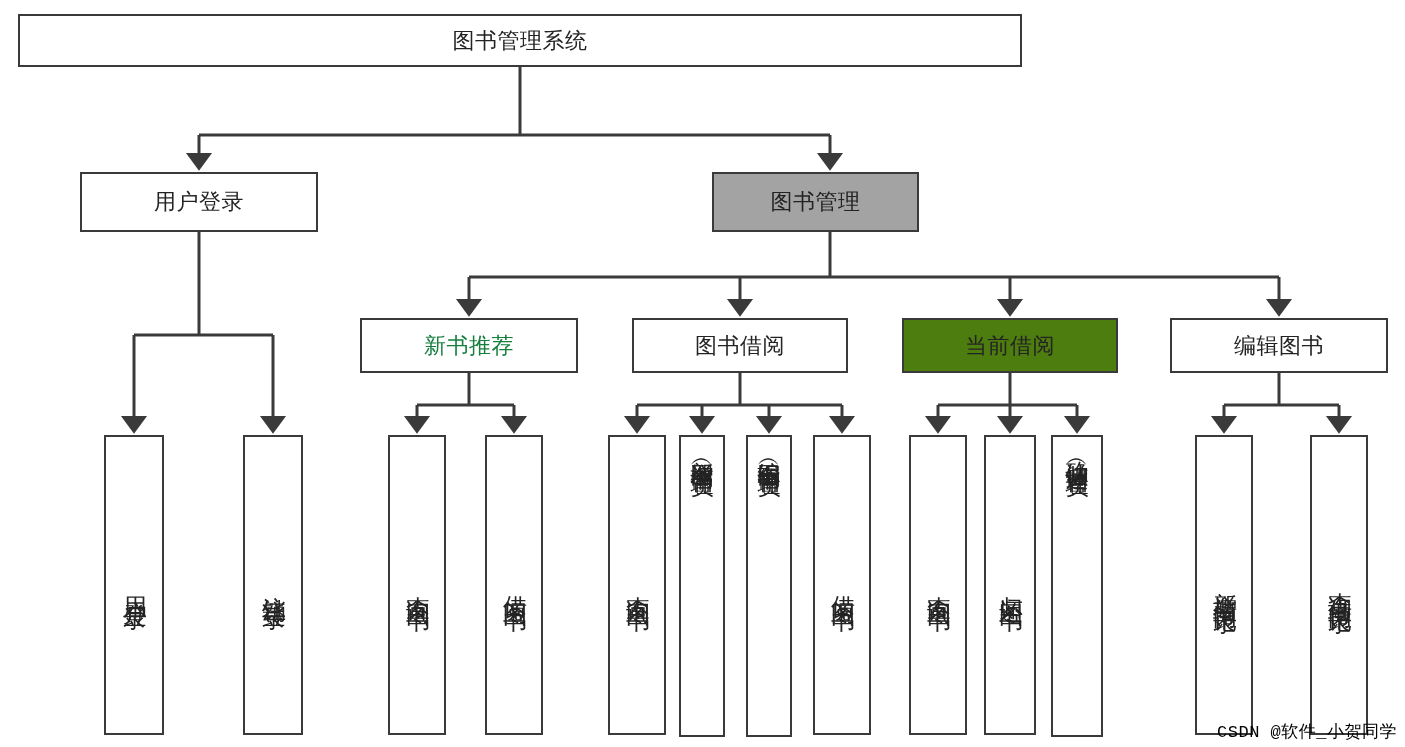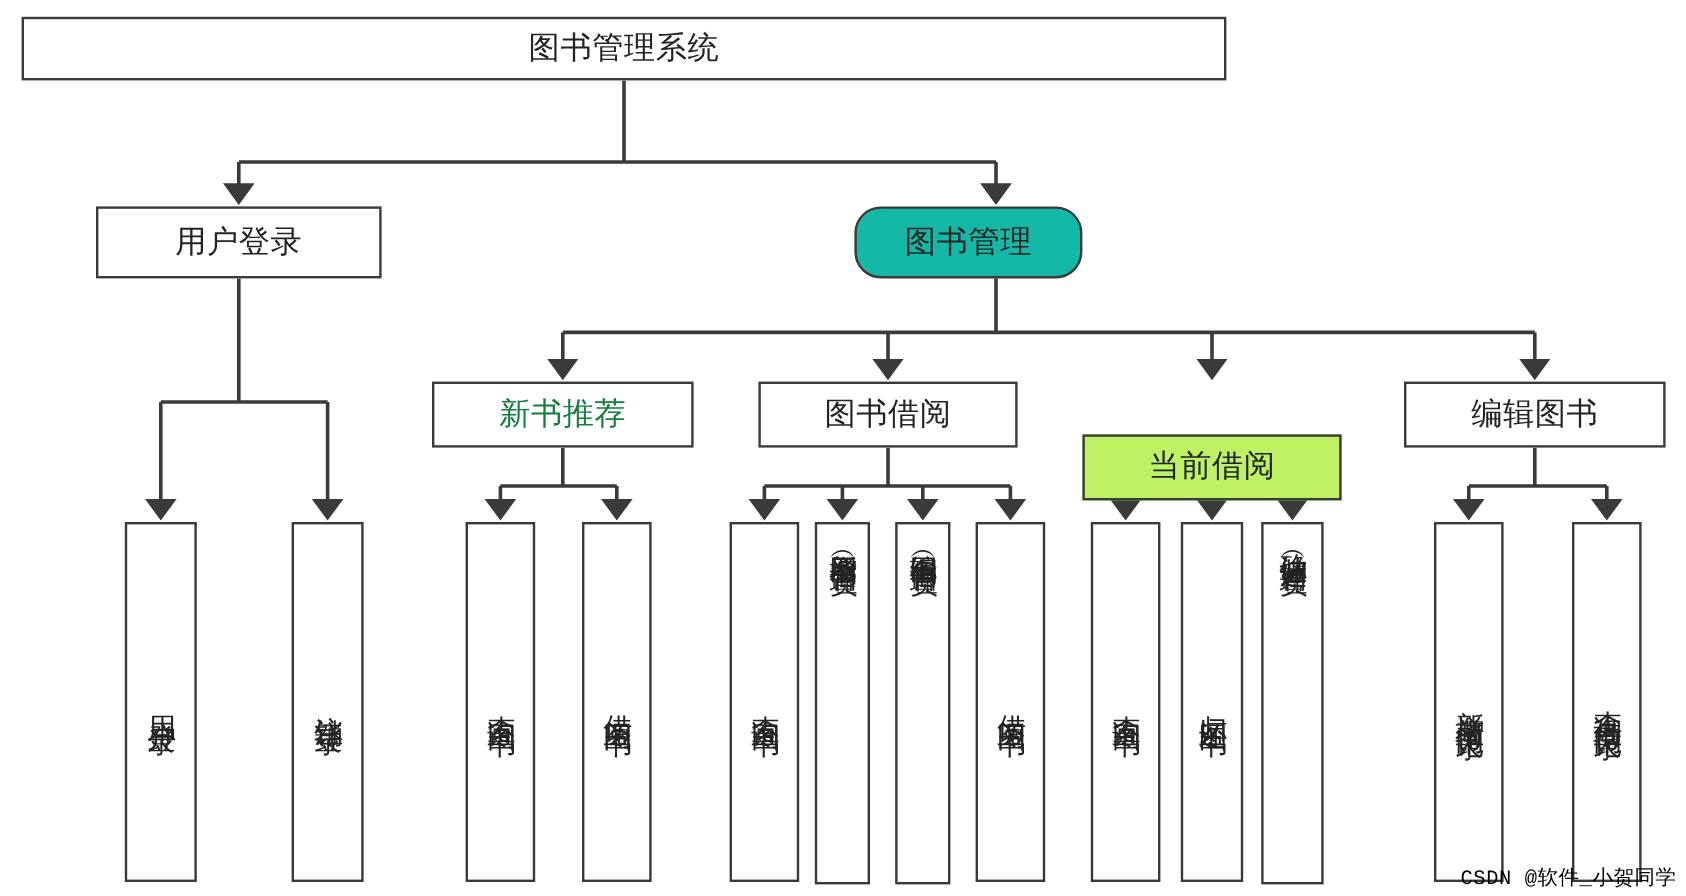--- a/index.html
+++ b/index.html
@@ -34,21 +34,21 @@
     justify-content: center;
     color: #232323;
     z-index: 5;
   }
   .node .label {
     display: block;
     line-height: 1.08;
     letter-spacing: 0.5px;
   }
   .node.horiz .label {
-    font-size: 26px;
+    font-size: 22px;
     white-space: nowrap;
   }
   .node.vert {
     align-items: flex-start;
     padding-top: 6px;
   }
   .node.vert .label {
     writing-mode: vertical-rl;
     text-orientation: upright;
     font-size: 24px;
@@ -129,31 +129,31 @@
     </g>
   </svg>
 
   <div class="node horiz" style="left: 18px; top: 14px; width: 1004px; height: 53px; border-color: rgb(58, 58, 58); background: rgb(255, 255, 255); color: rgb(35, 35, 35);">
     <span class="label">图书管理系统</span>
   </div>
 
   <div class="node horiz" style="left: 80px; top: 172px; width: 238px; height: 60px; border-color: rgb(58, 58, 58); background: rgb(255, 255, 255); color: rgb(35, 35, 35);">
     <span class="label">用户登录</span>
   </div>
-  <div class="node horiz" style="left: 712px; top: 172px; width: 190px; height: 60px; border-color: rgb(58, 58, 58); background: #14b8a6; color: rgb(35, 35, 35); border-radius: 22px;">
+  <div class="node horiz" style="left: 712px; top: 172px; width: 207px; height: 60px; border-color: rgb(58, 58, 58); background: #a3a3a3; color: rgb(35, 35, 35);">
     <span class="label">图书管理</span>
   </div>
 
   <div class="node horiz" style="left: 360px; top: 318px; width: 218px; height: 55px; border-color: rgb(58, 58, 58); background: rgb(255, 255, 255); color: #15803d;">
     <span class="label">新书推荐</span>
   </div>
   <div class="node horiz" style="left: 632px; top: 318px; width: 216px; height: 55px; border-color: rgb(58, 58, 58); background: rgb(255, 255, 255); color: rgb(35, 35, 35);">
     <span class="label">图书借阅</span>
   </div>
-  <div class="node horiz" style="left: 902px; top: 318px; width: 216px; height: 55px; border-color: rgb(58, 58, 58); background: #bef264; color: rgb(35, 35, 35); margin-top: 44px;">
+  <div class="node horiz" style="left: 902px; top: 318px; width: 216px; height: 55px; border-color: rgb(58, 58, 58); background: #4d7c0f; color: rgb(35, 35, 35);">
     <span class="label">当前借阅</span>
   </div>
   <div class="node horiz" style="left: 1170px; top: 318px; width: 218px; height: 55px; border-color: rgb(58, 58, 58); background: rgb(255, 255, 255); color: rgb(35, 35, 35);">
     <span class="label">编辑图书</span>
   </div>
 
   <div class="node vert center" style="left: 104px; top: 435px; width: 60px; height: 300px; border-color: rgb(58, 58, 58); background: rgb(255, 255, 255); color: rgb(35, 35, 35);">
     <span class="label">用户登录</span>
   </div>
   <div class="node vert center" style="left: 243px; top: 435px; width: 60px; height: 300px; border-color: rgb(58, 58, 58); background: rgb(255, 255, 255); color: rgb(35, 35, 35);">

